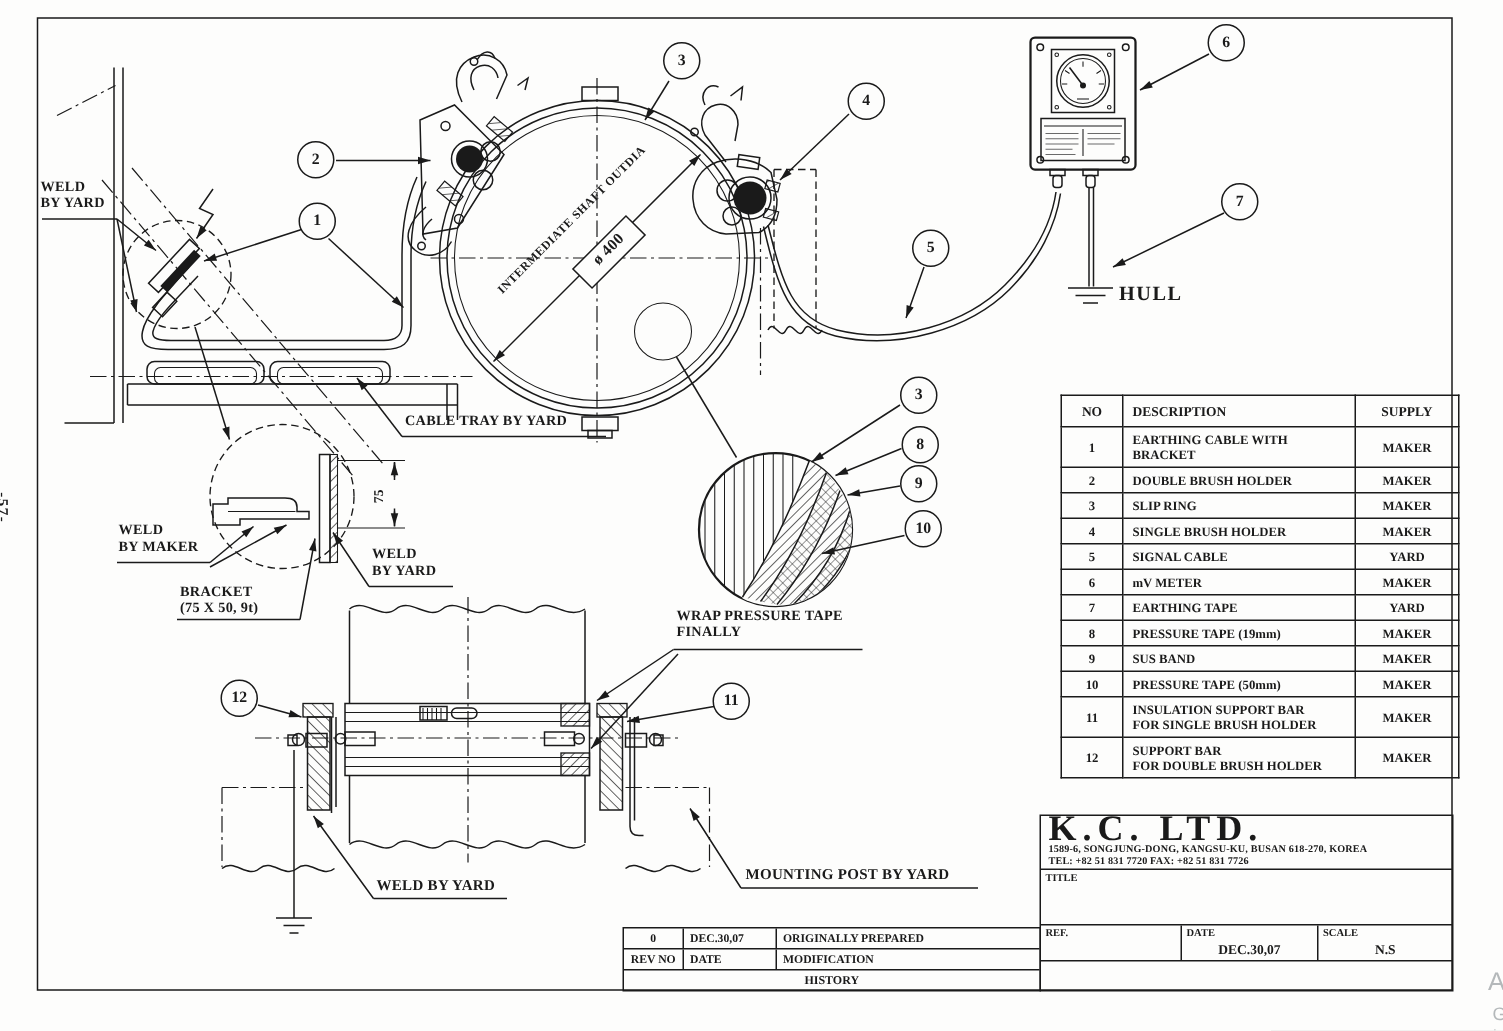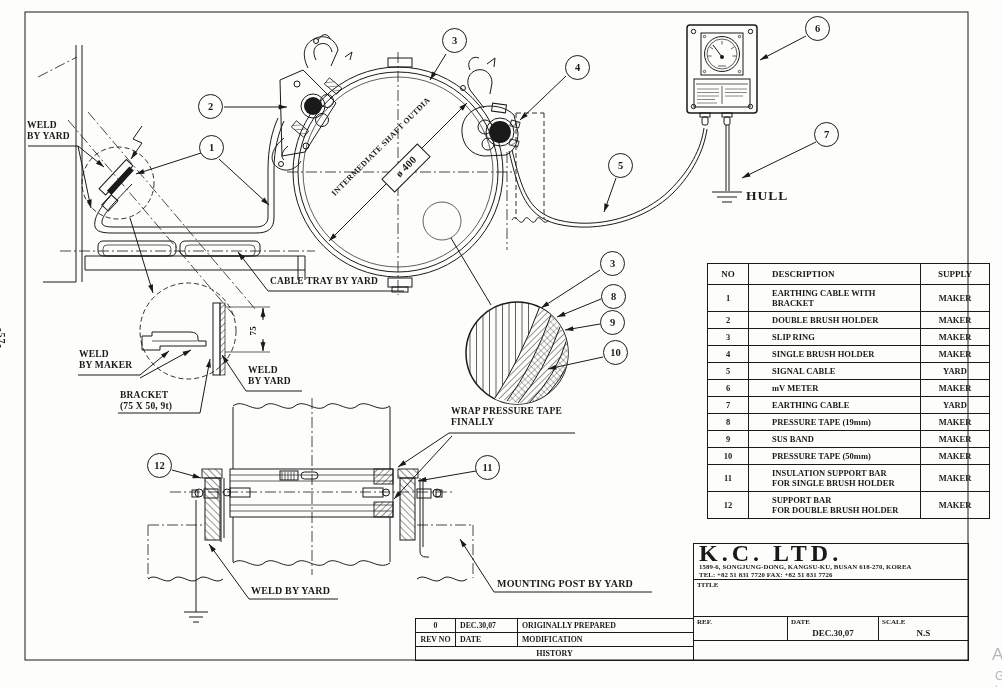--- a/index.html
+++ b/index.html
@@ -11,21 +11,21 @@
   .co{position:absolute;width:25px;height:25px;border:1.4px solid #1a1a1a;border-radius:50%;
       background:#fdfdfc;display:flex;align-items:center;justify-content:center;
       font-size:10.5px;font-weight:bold;box-sizing:border-box;}
   
   .parts{position:absolute;left:707px;top:263px;width:253px;border-collapse:collapse;
          table-layout:fixed;}
   .parts th,.parts td{border:1.3px solid #1a1a1a;font-size:8.5px;line-height:10px;
          font-weight:bold;padding:3px 3px;white-space:pre-line;}
   .parts th{font-size:9px;height:14px;}
   .parts .c-no{width:34px;text-align:center;}
-  .parts .c-desc{width:145px;text-align:left;padding-left:23px;}
+  .parts .c-desc{width:145px;text-align:left;padding-left:6px;}
   .parts .c-sup{width:62px;text-align:center;}
   .parts th.c-desc{text-align:left;}
   
   .tblock{position:absolute;left:693px;top:543px;width:276px;height:118px;
           border:1.6px solid #1a1a1a;box-sizing:border-box;}
   .tb-co{height:36px;border-bottom:1.3px solid #1a1a1a;box-sizing:border-box;padding:0 0 0 5px;}
   .tb-company{font-size:24px;font-weight:bold;letter-spacing:4px;line-height:19px;}
   .tb-small{font-size:6.8px;font-weight:bold;line-height:7.6px;letter-spacing:0.1px;}
   .tb-title{position:relative;height:37px;border-bottom:1.3px solid #1a1a1a;box-sizing:border-box;}
   .tb-label{position:absolute;top:1px;left:3px;font-size:7px;font-weight:bold;}
@@ -389,21 +389,21 @@
           <td class="c-desc">SIGNAL CABLE</td>
           <td class="c-sup">YARD</td>
         </tr>
       <tr>
           <td class="c-no">6</td>
           <td class="c-desc">mV METER</td>
           <td class="c-sup">MAKER</td>
         </tr>
       <tr>
           <td class="c-no">7</td>
-          <td class="c-desc">EARTHING CABLE</td>
+          <td class="c-desc">EARTHING TAPE</td>
           <td class="c-sup">YARD</td>
         </tr>
       <tr>
           <td class="c-no">8</td>
           <td class="c-desc">PRESSURE TAPE (19mm)</td>
           <td class="c-sup">MAKER</td>
         </tr>
       <tr>
           <td class="c-no">9</td>
           <td class="c-desc">SUS BAND</td>

